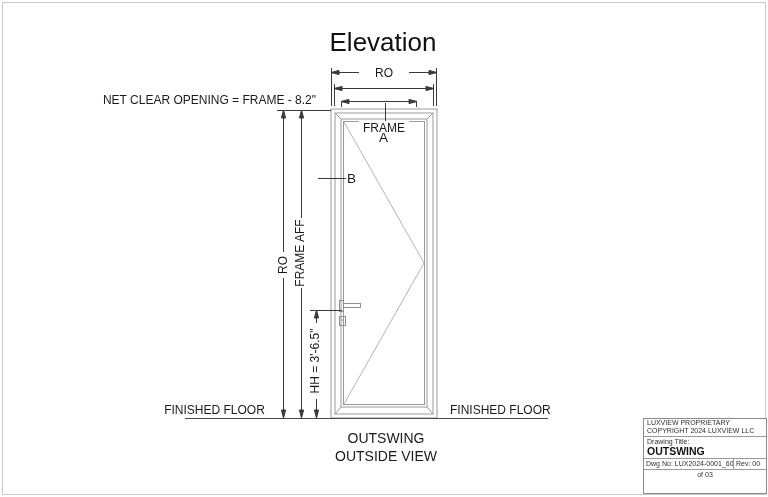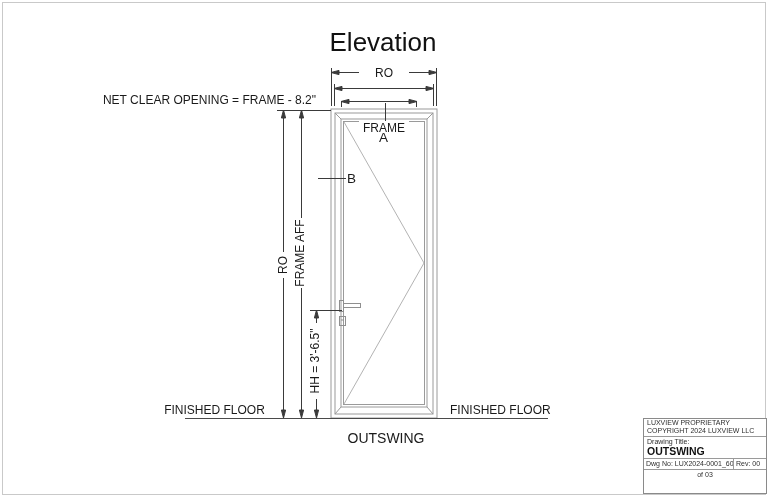--- a/index.html
+++ b/index.html
@@ -127,20 +127,21 @@
   <div class="marker" style="left:347px;top:171px;">B</div>
 
   <div class="vlabel" style="left:270px;top:257px;width:26px;">RO</div>
   <div class="vlabel" style="left:265px;top:245px;width:70px;">FRAME AFF</div>
   <div class="vlabel" style="left:277px;top:353px;width:76px;">HH = 3'-6.5"</div>
 
   <div class="lbl r" style="left:150px;top:403px;width:129px;">FINISHED FLOOR</div>
   <div class="lbl" style="left:450px;top:403px;width:110px;">FINISHED FLOOR</div>
 
   <div class="caption" style="top:430px;">OUTSWING</div>
+  <div class="caption" style="top:448px;">OUTSIDE VIEW</div>
 
   <div class="tblock">
     <div class="tb-prop">
       <div>LUXVIEW PROPRIETARY</div>
       <div>COPYRIGHT 2024 LUXVIEW LLC</div>
     </div>
     <div class="tb-title">
       <div class="tb-title-label">Drawing Title:</div>
       <div class="tb-title-val">OUTSWING</div>
     </div>

